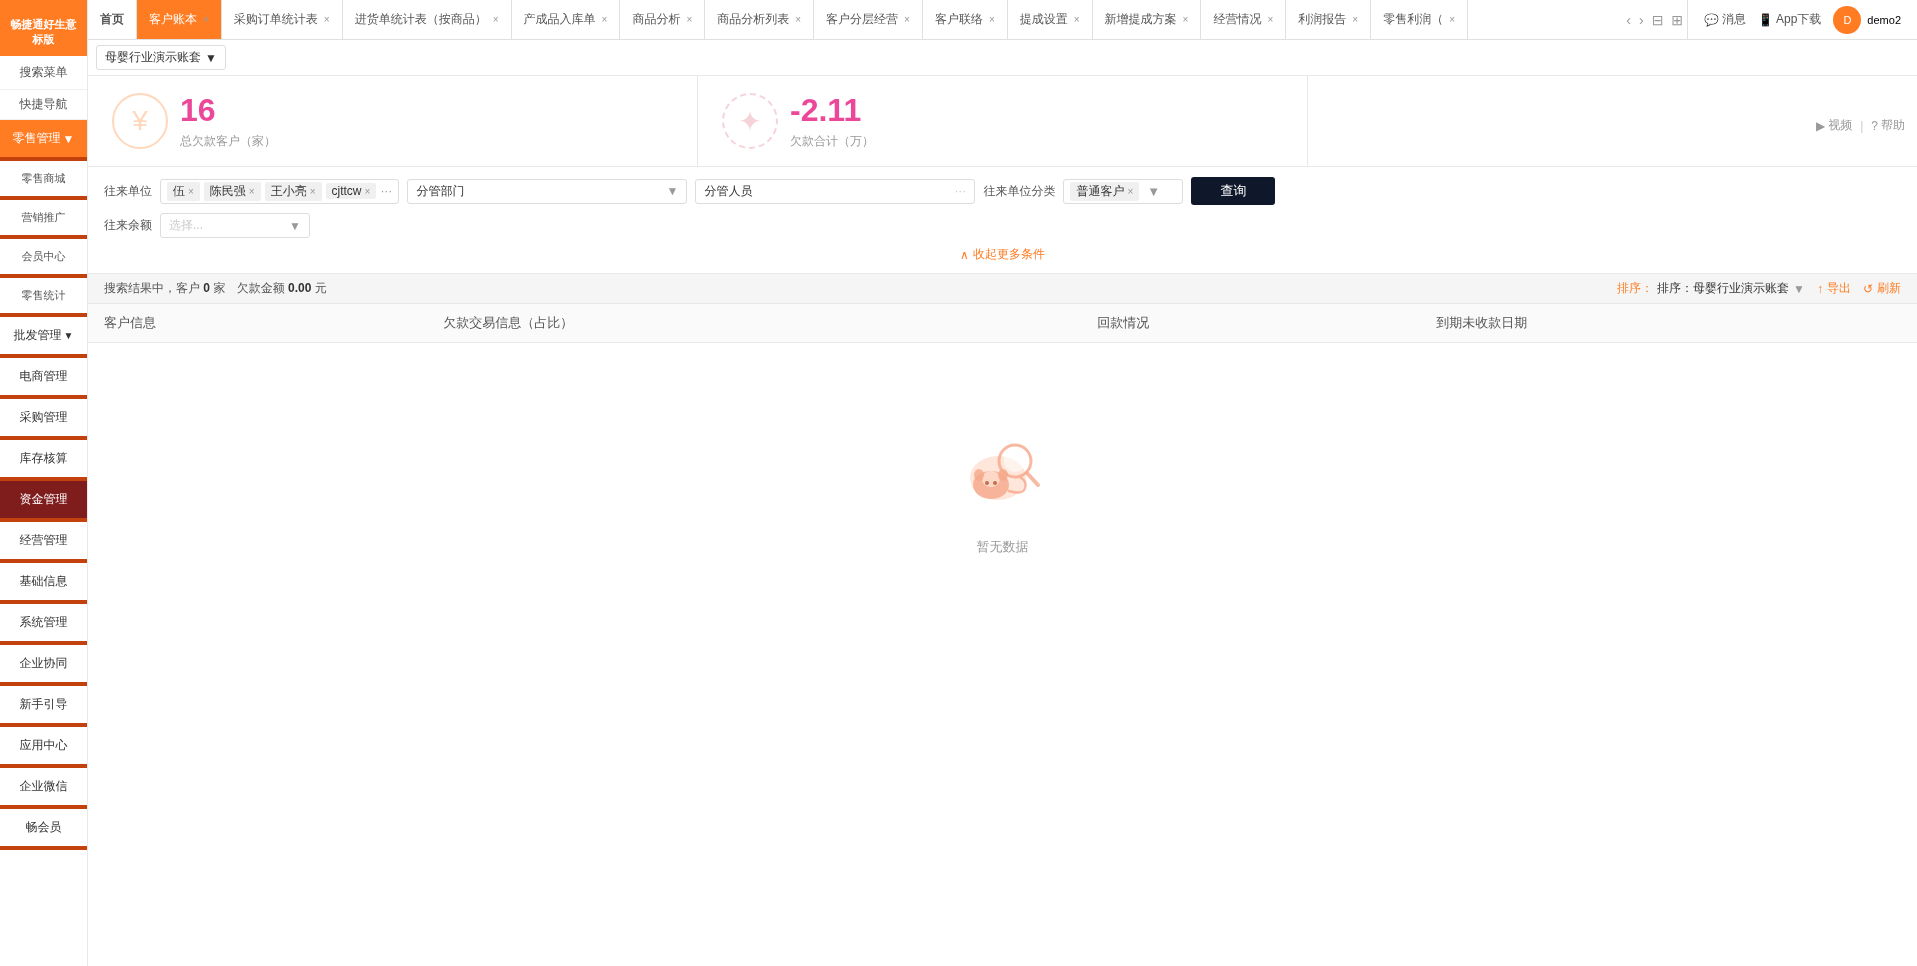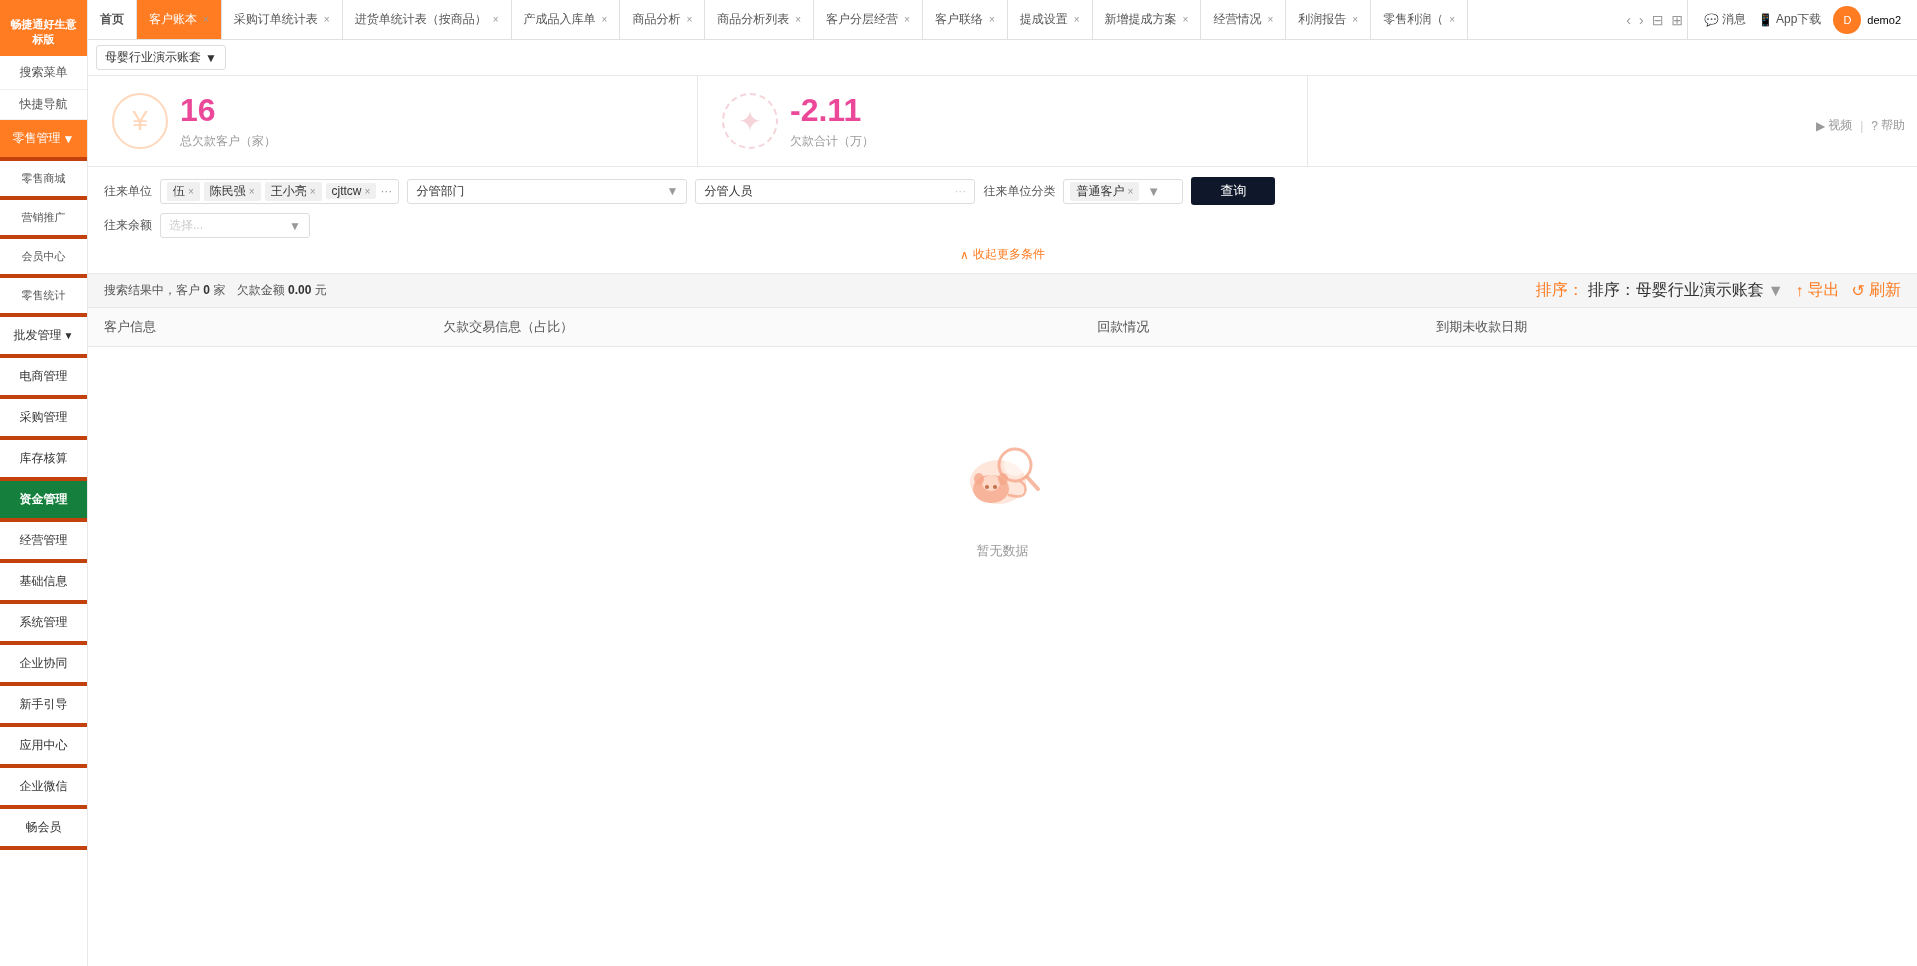--- a/index.html
+++ b/index.html
@@ -49,21 +49,21 @@
     .filter-dropdown { display: flex; align-items: center; border: 1px solid #ddd; border-radius: 3px; padding: 3px 8px; font-size: 12px; color: #333; cursor: pointer; min-width: 180px; gap: 4px; text-align: center; }
     .filter-dropdown .arrow { margin-left: auto; color: #999; }
     .filter-dropdown-wide { min-width: 280px; }
     .filter-person { display: flex; align-items: center; border: 1px solid #ddd; border-radius: 3px; padding: 3px 8px; font-size: 12px; color: #333; cursor: pointer; min-width: 280px; gap: 4px; }
     .collapse-btn { display: flex; align-items: center; gap: 4px; color: #ff7c22; font-size: 12px; cursor: pointer; margin: 0 auto; }
 
     
     .results-bar { background: #f5f5f5; padding: 6px 16px; display: flex; align-items: center; justify-content: space-between; flex-shrink: 0; border-bottom: 1px solid #e8e8e8; }
     .results-info { font-size: 12px; color: #555; }
     .results-info strong { color: #333; }
-    .results-actions { display: flex; align-items: center; gap: 12px; font-size: 16px; color: #555; }
+    .results-actions { display: flex; align-items: center; gap: 12px; font-size: 12px; color: #555; }
     .sort-btn { display: flex; align-items: center; gap: 4px; cursor: pointer; }
     .action-btn { display: flex; align-items: center; gap: 4px; cursor: pointer; color: #ff7c22; }
 
     
     .table-container { flex: 1; overflow: auto; background: #fff; }
     table { width: 100%; border-collapse: collapse; }
     thead tr { background: #fafafa; border-bottom: 1px solid #e8e8e8; }
     th { padding: 10px 16px; text-align: left; font-size: 13px; font-weight: normal; color: #555; white-space: nowrap; }
 
     
@@ -119,21 +119,21 @@
   </div>
   <div class="sidebar-item">
     <div>电商管理</div>
   </div>
   <div class="sidebar-item">
     <div>采购管理</div>
   </div>
   <div class="sidebar-item">
     <div>库存核算</div>
   </div>
-  <div class="sidebar-item" style="background:#15803d;color:#fff;font-weight:bold;">
+  <div class="sidebar-item" style="background:#7f1d1d;color:#fff;font-weight:normal;">
     <div>资金管理</div>
   </div>
   <div class="sidebar-item">
     <div>经营管理</div>
   </div>
   <div class="sidebar-item">
     <div>基础信息</div>
   </div>
   <div class="sidebar-item">
     <div>系统管理</div>

